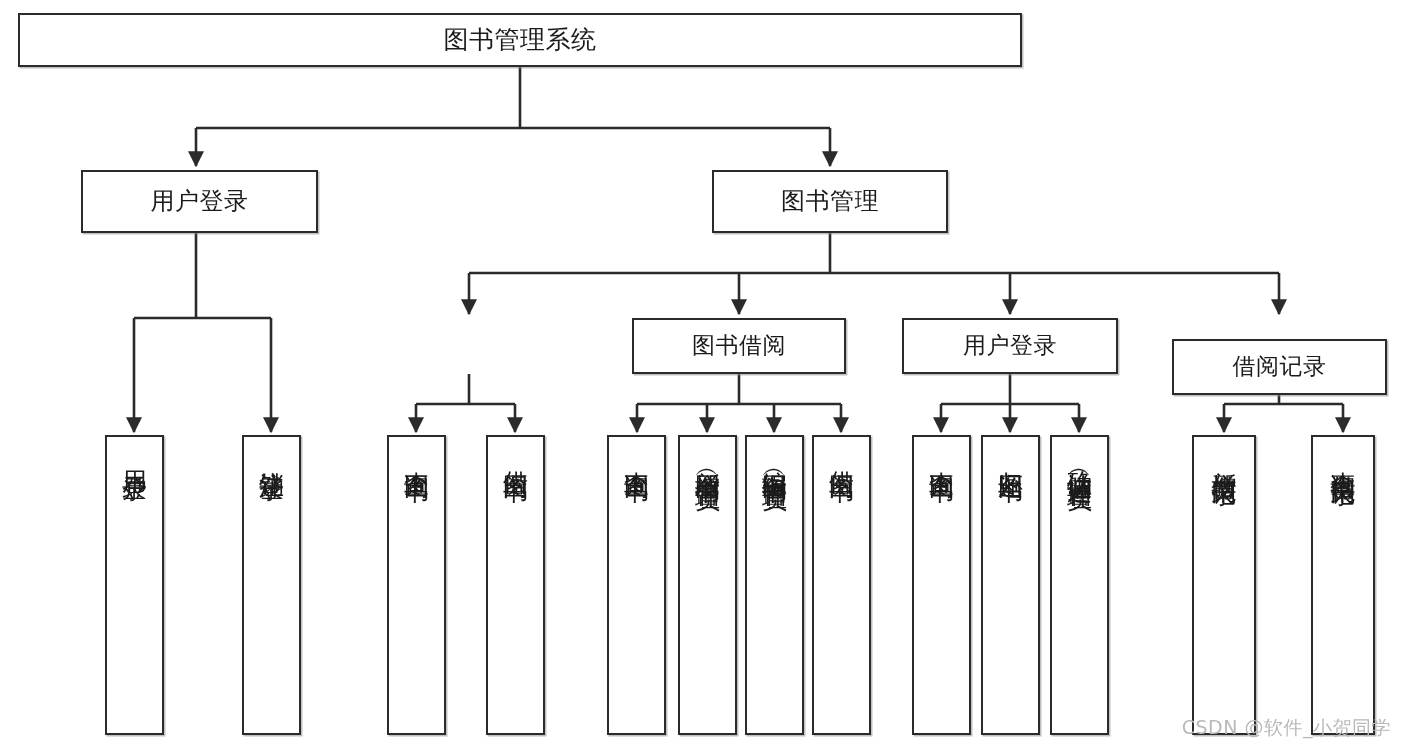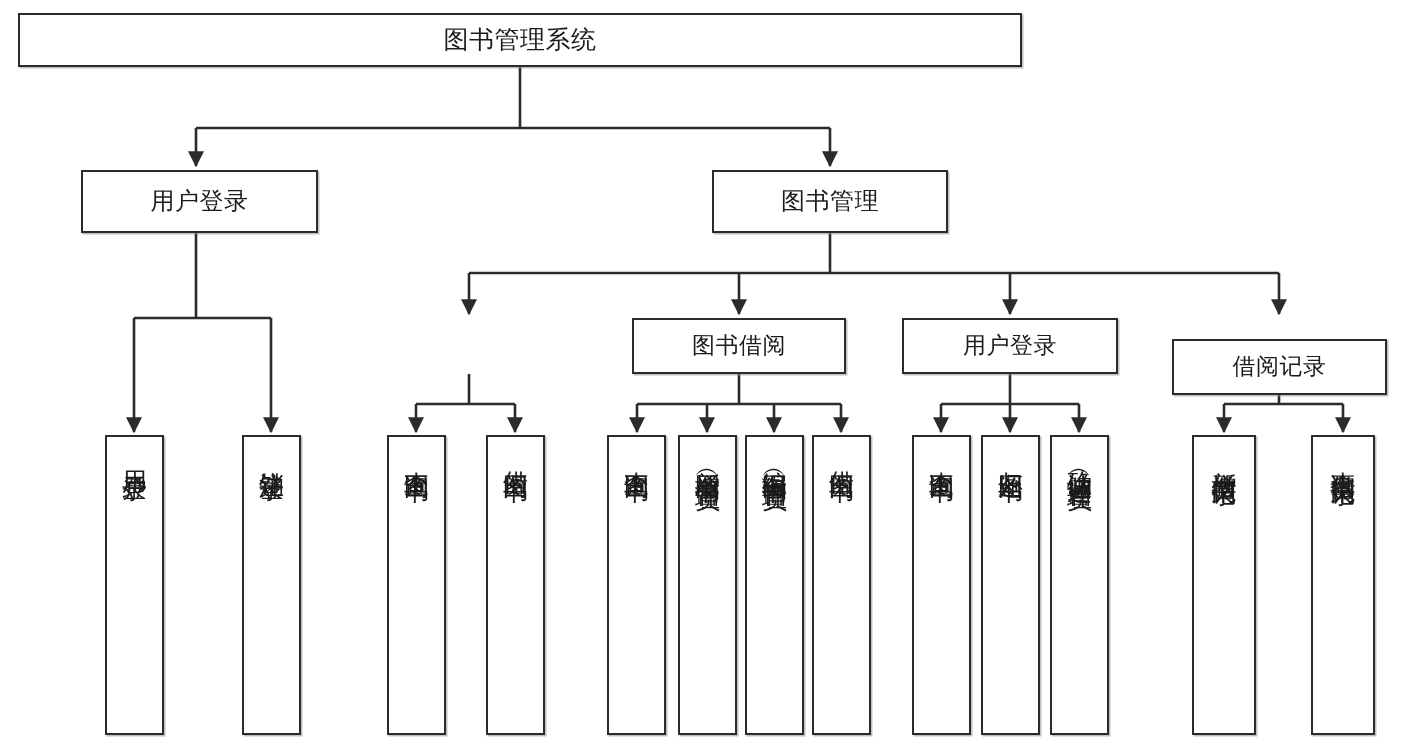--- a/index.html
+++ b/index.html
@@ -183,14 +183,15 @@
     <span class="cap">确认归还（管理员）</span>
   </div>
 
   <div class="node leaf" style="left:1192px; top:435px; width:64px; height:300px;">
     <span class="cap">新增借阅记录</span>
   </div>
   <div class="node leaf" style="left:1311px; top:435px; width:64px; height:300px;">
     <span class="cap">查询借阅记录</span>
   </div>
 
+  <div class="watermark">CSDN @软件_小贺同学</div>
 
 </div>
 
 </body></html>

